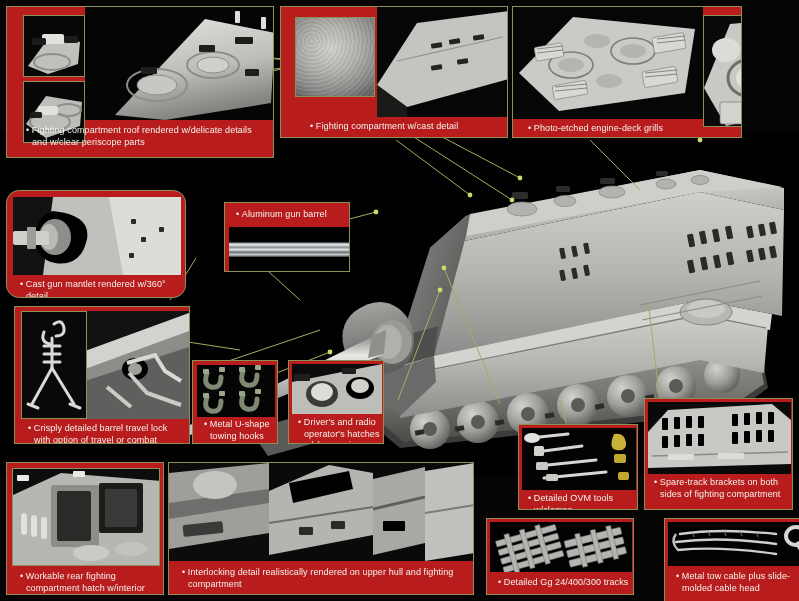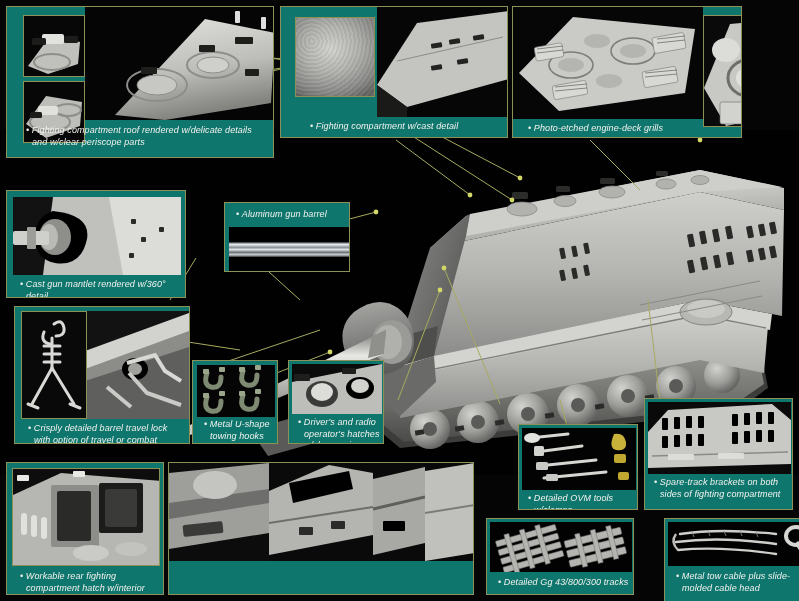--- a/index.html
+++ b/index.html
@@ -13,25 +13,24 @@
   }
   #sheet {
     position: relative;
     width: 799px; height: 601px;
     background: #050505;
   }
 
   
   .panel {
     position: absolute;
-    background: #0f766e;
+    background: #b91c1c;
     border: 1px solid #8d9158;
     box-sizing: border-box;
     overflow: hidden;
-    font-style: italic;
   }
 
   
   .caption {
     position: absolute;
     color: #f2f2ee;
     font-size: 9px;
     line-height: 11.5px;
     letter-spacing: 0.1px;
     padding-left: 9px;
@@ -428,21 +427,21 @@
         </g>
         <g stroke="#59595 7" stroke-width="0.7" fill="none">
           <path d="M56 14 L84 14 M56 19 L84 19 M56 24 L84 24 M56 29 L84 29"></path>
           <path d="M18 90 L58 90 M18 95 L58 95 M18 100 L58 100"></path>
         </g>
       </svg>
     </div>
     <div class="caption" style="left:12px; top:116px; width:176px;">Photo-etched engine-deck grills</div>
   </div>
 
-  <div class="panel" style="left:6px; top:190px; width:180px; height:108px;">
+  <div class="panel" style="left:6px; top:190px; width:180px; height:108px;border-radius:13px;">
     <div class="photo ph-armor" style="left:6px; top:6px; width:168px; height:78px;">
       <svg width="168" height="78" viewBox="0 0 168 78">
         <rect width="168" height="78" fill="#121212"></rect>
         <path d="M40 0 L168 0 L168 78 L30 78 Z" fill="#c0c0bd"></path>
         <path d="M96 0 L168 0 L168 78 L110 78 Z" fill="#dcdcd9"></path>
         <path d="M40 14 q-18 6 -18 26 q0 22 20 26 q26 4 32 -24 q4 -24 -34 -28 Z" fill="#76767 4"></path>
         <ellipse cx="42" cy="40" rx="16" ry="18" fill="#8e8e8b"></ellipse>
         <ellipse cx="36" cy="40" rx="9" ry="13" fill="#b9b9b6"></ellipse>
         <rect x="0" y="34" width="36" height="14" rx="2" fill="#cfcfcc"></rect>
         <rect x="14" y="30" width="9" height="22" rx="1" fill="#9c9c99"></rect>
@@ -641,20 +640,21 @@
         <rect x="10" y="58" width="22" height="10" rx="1" fill="#32322 f"></rect>
       </svg>
     </div>
     <div class="photo ph-armor" style="left:256px; top:0px; width:50px; height:98px;">
       <svg width="50" height="98" viewBox="0 0 50 98">
         <rect width="50" height="98" fill="#090909"></rect>
         <path d="M0 8 L50 0 L50 90 L0 98 Z" fill="#c0c0bd"></path>
         <path d="M0 50 L50 42" stroke="#7c7c79" stroke-width="2" fill="none"></path>
       </svg>
     </div>
+    <div class="caption" style="left:10px; top:104px; width:290px;">Interlocking detail realistically rendered on upper hull and fighting compartment</div>
   </div>
 
   <div class="panel" style="left:486px; top:518px; width:148px; height:77px;">
     <div class="photo ph-tracks" style="left:3px; top:3px; width:142px; height:50px;">
       <svg width="142" height="50" viewBox="0 0 142 50">
         <rect width="142" height="50" fill="#020202"></rect>
         <g fill="#b4b4b1" stroke="#6e6e6c" stroke-width="0.5">
           <g transform="rotate(-16 40 24)">
             <rect x="8" y="10" width="62" height="6" rx="1"></rect>
             <rect x="8" y="19" width="62" height="6" rx="1"></rect>
@@ -668,21 +668,21 @@
             <rect x="76" y="12" width="58" height="7" rx="1"></rect>
             <rect x="76" y="22" width="58" height="7" rx="1"></rect>
             <rect x="76" y="32" width="58" height="7" rx="1"></rect>
             <rect x="88" y="8" width="5" height="34"></rect>
             <rect x="104" y="8" width="5" height="34"></rect>
             <rect x="120" y="8" width="5" height="34"></rect>
           </g>
         </g>
       </svg>
     </div>
-    <div class="caption" style="left:8px; top:58px; width:138px;">Detailed Gg 43/800/300 tracks</div>
+    <div class="caption" style="left:8px; top:58px; width:138px;">Detailed Gg 24/400/300 tracks</div>
   </div>
 
   <div class="panel" style="left:664px; top:518px; width:155px; height:88px;">
     <div class="photo ph-cable" style="left:3px; top:3px; width:149px; height:44px;">
       <svg width="149" height="44" viewBox="0 0 149 44">
         <rect width="149" height="44" fill="#020202"></rect>
         <g stroke="#cfcfcc" stroke-width="2.4" fill="none" stroke-linecap="round">
           <path d="M12 12 q40 -6 96 0"></path>
           <path d="M8 20 q44 -6 100 2"></path>
           <path d="M10 28 q42 -4 98 4"></path>

